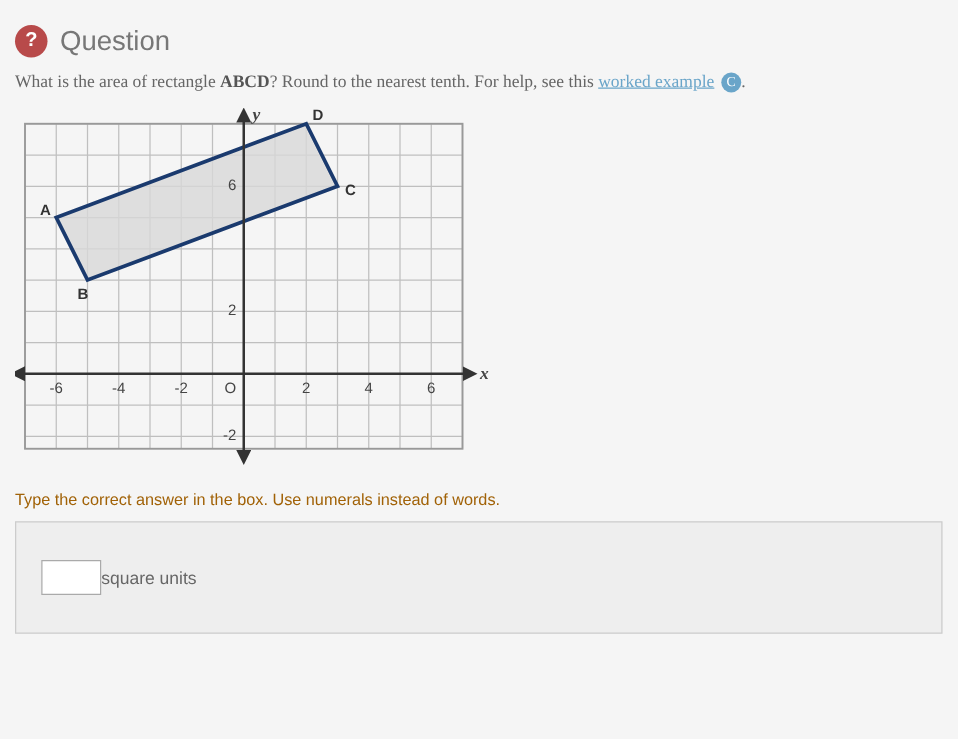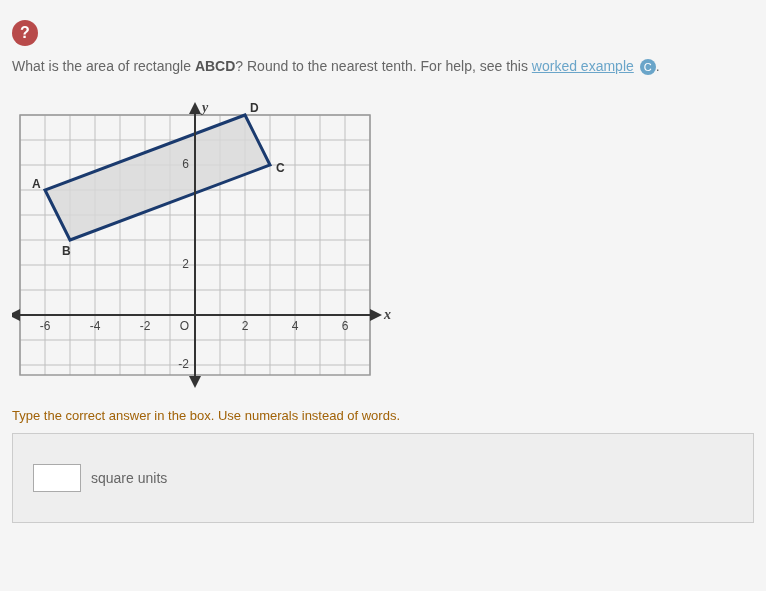--- a/index.html
+++ b/index.html
@@ -29,21 +29,22 @@
       font-size: 16px;
     }
     .q-title {
       font-size: 22px;
       color: #777;
       font-weight: 500;
     }
     .prompt {
       font-size: 14px;
       color: #666;
-      margin-bottom: 25px;
+      margin-bottom: 10px;
+      font-family: Liberation Serif, serif;
     }
     .prompt .rect-name { font-weight: bold; color: #555; }
     .link {
       color: #6aa5c9;
       text-decoration: underline;
       cursor: pointer;
     }
     .link-badge {
       display: inline-block;
       background: #6aa5c9;
@@ -64,21 +65,20 @@
       font-size: 13px;
       color: #a16207;
       margin: 14px 0 10px 0;
     }
     .answer-box {
       border: 1px solid #ccc;
       background: #eee;
       padding: 30px 20px;
       display: flex;
       align-items: center;
-      gap: 10px;
     }
     .answer-input {
       width: 48px;
       height: 28px;
       border: 1px solid #aaa;
       background: #fff;
       font-size: 14px;
       text-align: center;
     }
     .units {
@@ -92,20 +92,21 @@
     .grid-line { stroke: #bfbfbf; stroke-width: 1; }
     .grid-border { stroke: #999; stroke-width: 1.5; fill: none; }
     .axis-line { stroke: #333; stroke-width: 2; }
     .rect-shape { fill: #d8d8d8; fill-opacity: 0.8; stroke: #1a3a6e; stroke-width: 3; }
   </style>
 </head>
 <body>
 
 <div class="header">
   <div class="q-icon">?</div>
+  <div class="q-title">Question</div>
 </div>
 
 <div class="prompt">
   <span>What is the area of rectangle </span><span class="rect-name">ABCD</span><span>? Round to the nearest tenth. For help, see this </span><span class="link">worked example</span>
   <span class="link-badge">C</span>.
 </div>
 
 <div class="graph-wrap">
   <svg width="380" height="290" viewBox="0 0 380 290">
     <defs>

